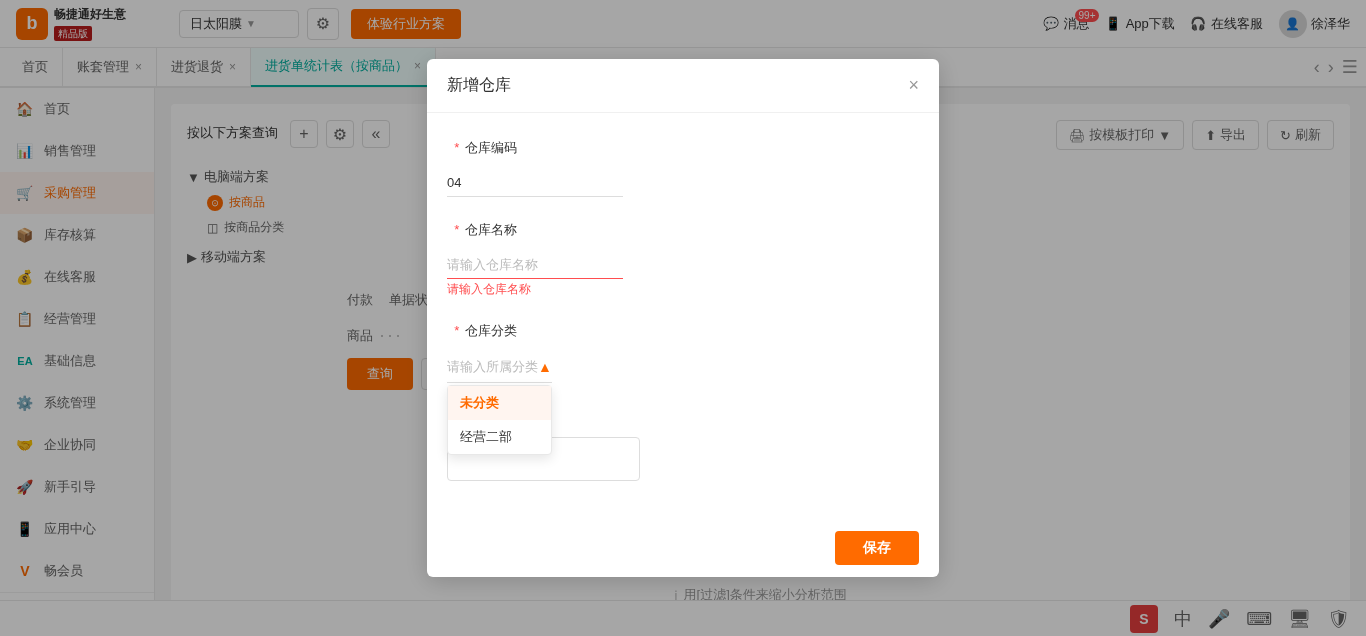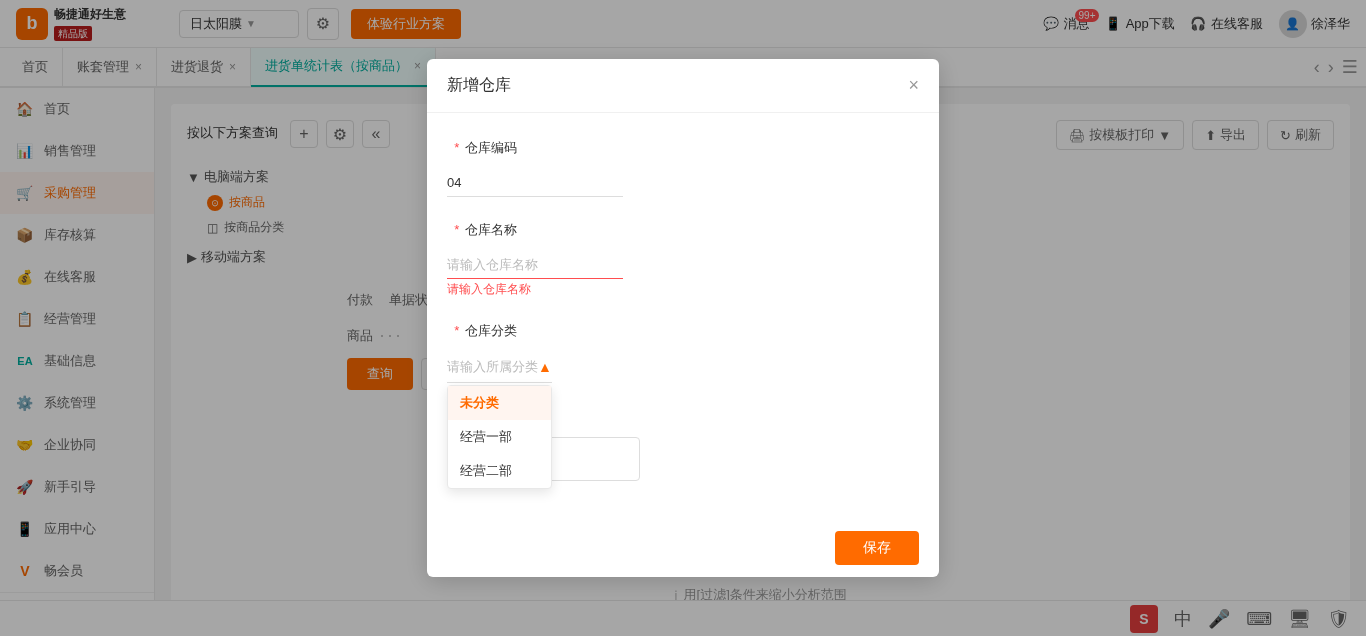--- a/index.html
+++ b/index.html
@@ -228,21 +228,21 @@
     .textarea-input {
       flex: 1; border: 1px solid #ddd; border-radius: 4px;
       padding: 6px 8px; font-size: 13px; resize: none; height: 60px;
       outline: none; color: #333;
     }
     .modal-footer {
       padding: 12px 20px; display: flex; justify-content: flex-end; gap: 10px;
     }
     .btn-save {
       background: #ff6b00; color: #fff; border: none; border-radius: 4px;
-      padding: 8px 28px; font-size: 14px; cursor: pointer;
+      padding: 8px 28px; font-size: 14px; cursor: pointer; font-weight: bold;
     }
 
     
     .bottom-bar {
       position: fixed; bottom: 0; left: 0; right: 0;
       height: 36px; background: #fff; border-top: 1px solid #e8e8e8;
       display: flex; align-items: center; justify-content: flex-end;
       padding: 0 16px; gap: 16px; z-index: 50;
     }
     .bottom-icon { font-size: 18px; color: #666; cursor: pointer; }
@@ -519,21 +519,20 @@
         <span>仓库分类</span>
       </label>
       <div class="form-input-wrap" style="position:relative;">
         <div class="dropdown-trigger">
           <span style="color:#bbb;">请输入所属分类</span>
           <span class="dropdown-arrow">▲</span>
         </div>
 
         <div class="dropdown-list">
           <div class="dropdown-item selected">未分类</div>
-          <div class="dropdown-item">经营一部</div>
           <div class="dropdown-item">经营二部</div>
         </div>
       </div>
     </div>
 
     <div class="form-row">
       <label class="form-label">备注</label>
       <textarea class="textarea-input" style=""></textarea>
     </div>
 

